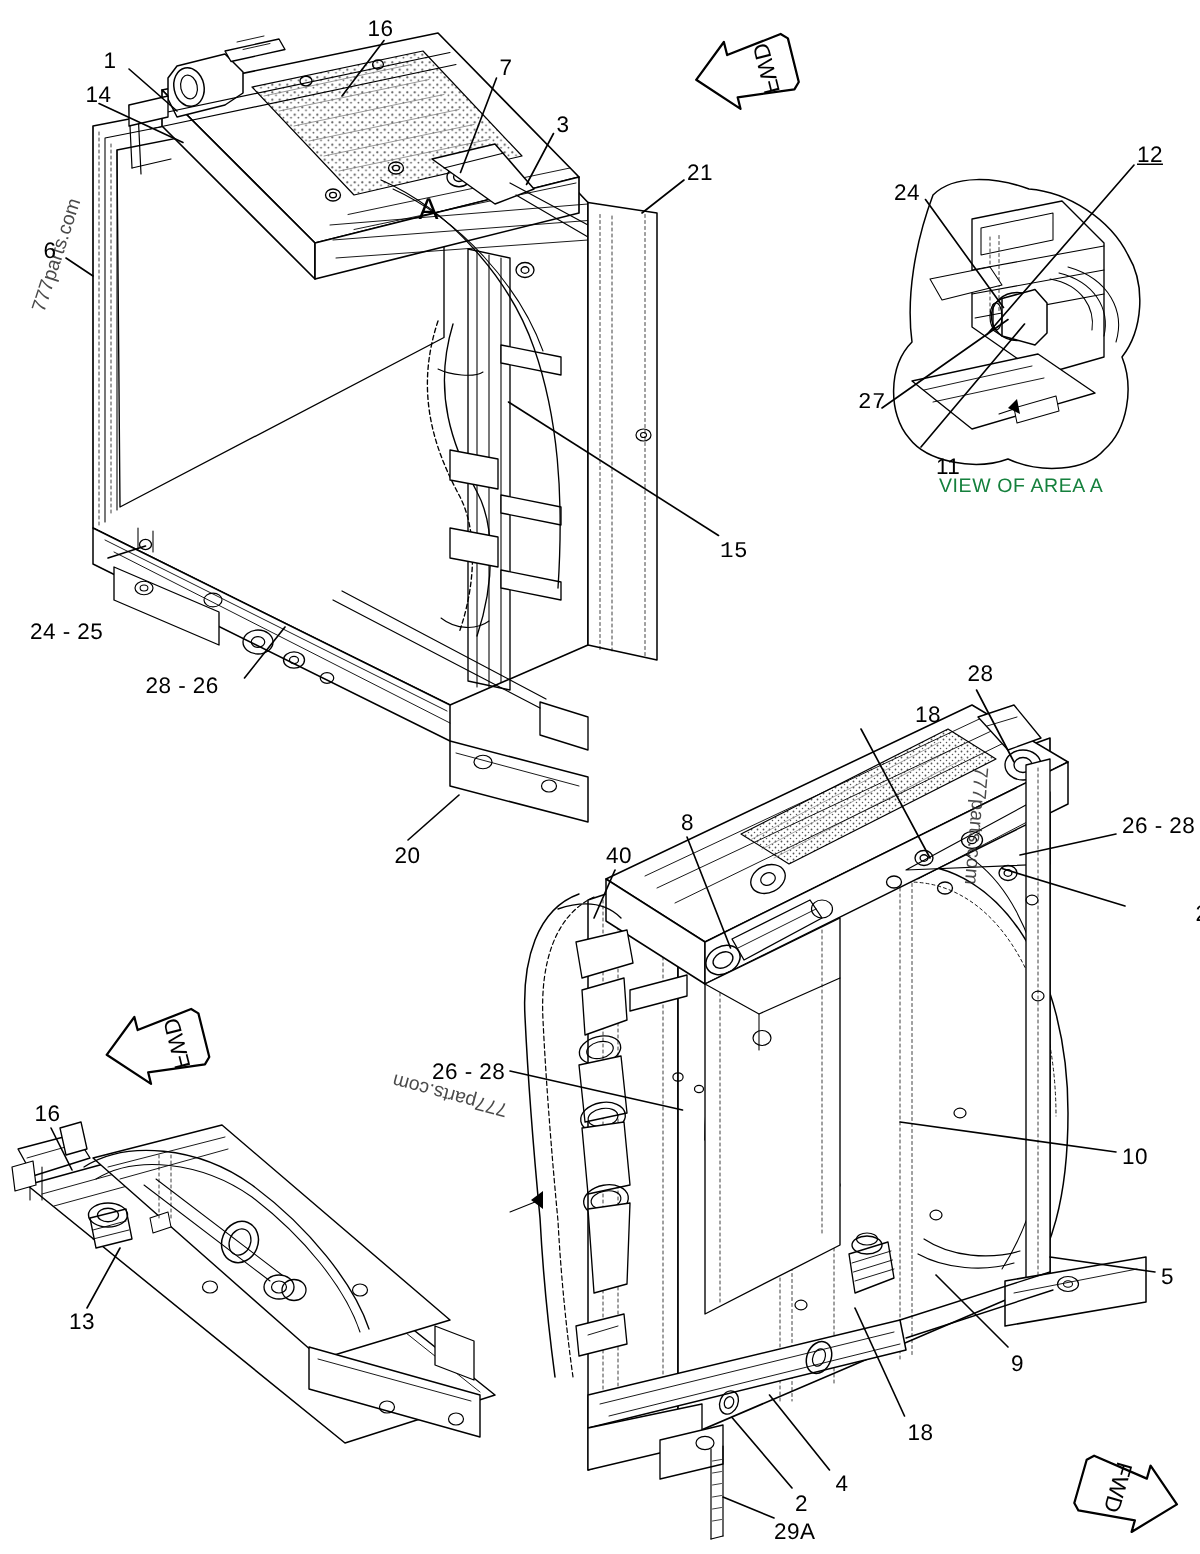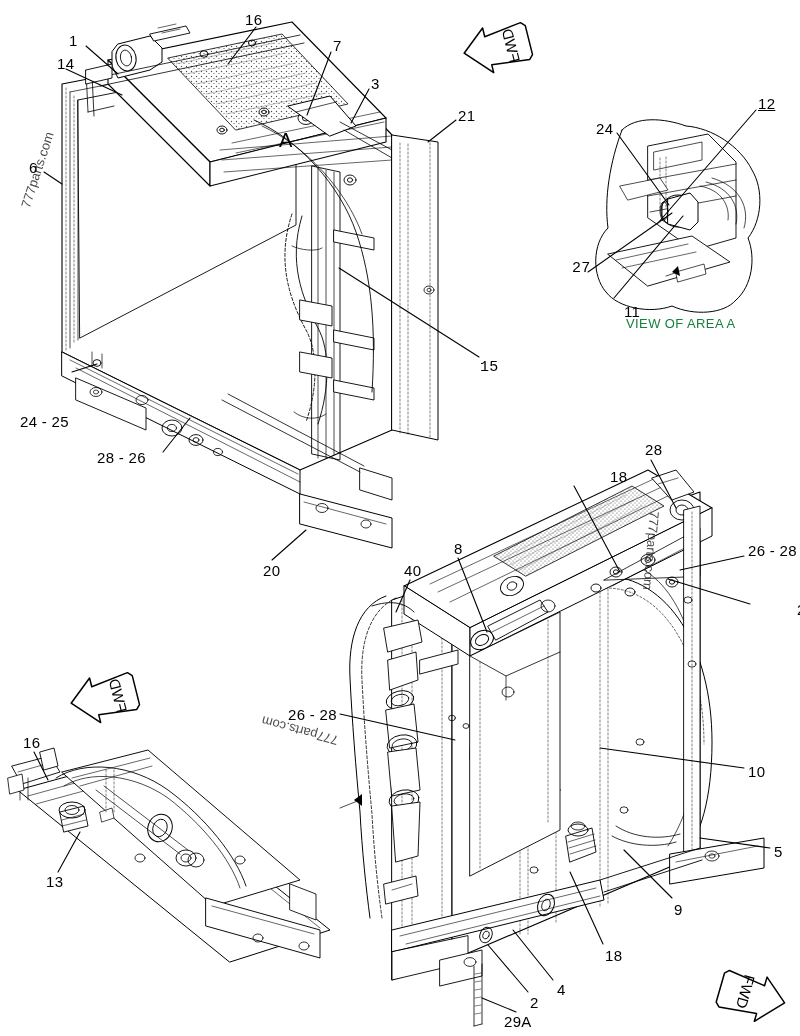--- a/index.html
+++ b/index.html
@@ -424,17 +424,17 @@
   <div class="lbl" style="left:797px;top:602px;">22</div>
   <div class="lbl" style="left:454px;top:541px;">8</div>
   <div class="lbl" style="left:404px;top:563px;">40</div>
   <div class="lbl" style="left:288px;top:707px;">26 - 28</div>
   <div class="lbl" style="left:748px;top:764px;">10</div>
   <div class="lbl" style="left:774px;top:844px;">5</div>
   <div class="lbl" style="left:674px;top:902px;">9</div>
   <div class="lbl" style="left:605px;top:948px;">18</div>
   <div class="lbl" style="left:557px;top:982px;">4</div>
   <div class="lbl" style="left:530px;top:995px;">2</div>
-  <div class="lbl" style="left:504px;top:1014px;">29A</div>
+  <div class="lbl" style="left:516px;top:1014px;">29A</div>
   <div class="lbl" style="left:23px;top:735px;">16</div>
   <div class="lbl" style="left:46px;top:874px;">13</div>
 
 </div>
 
 </body></html>

